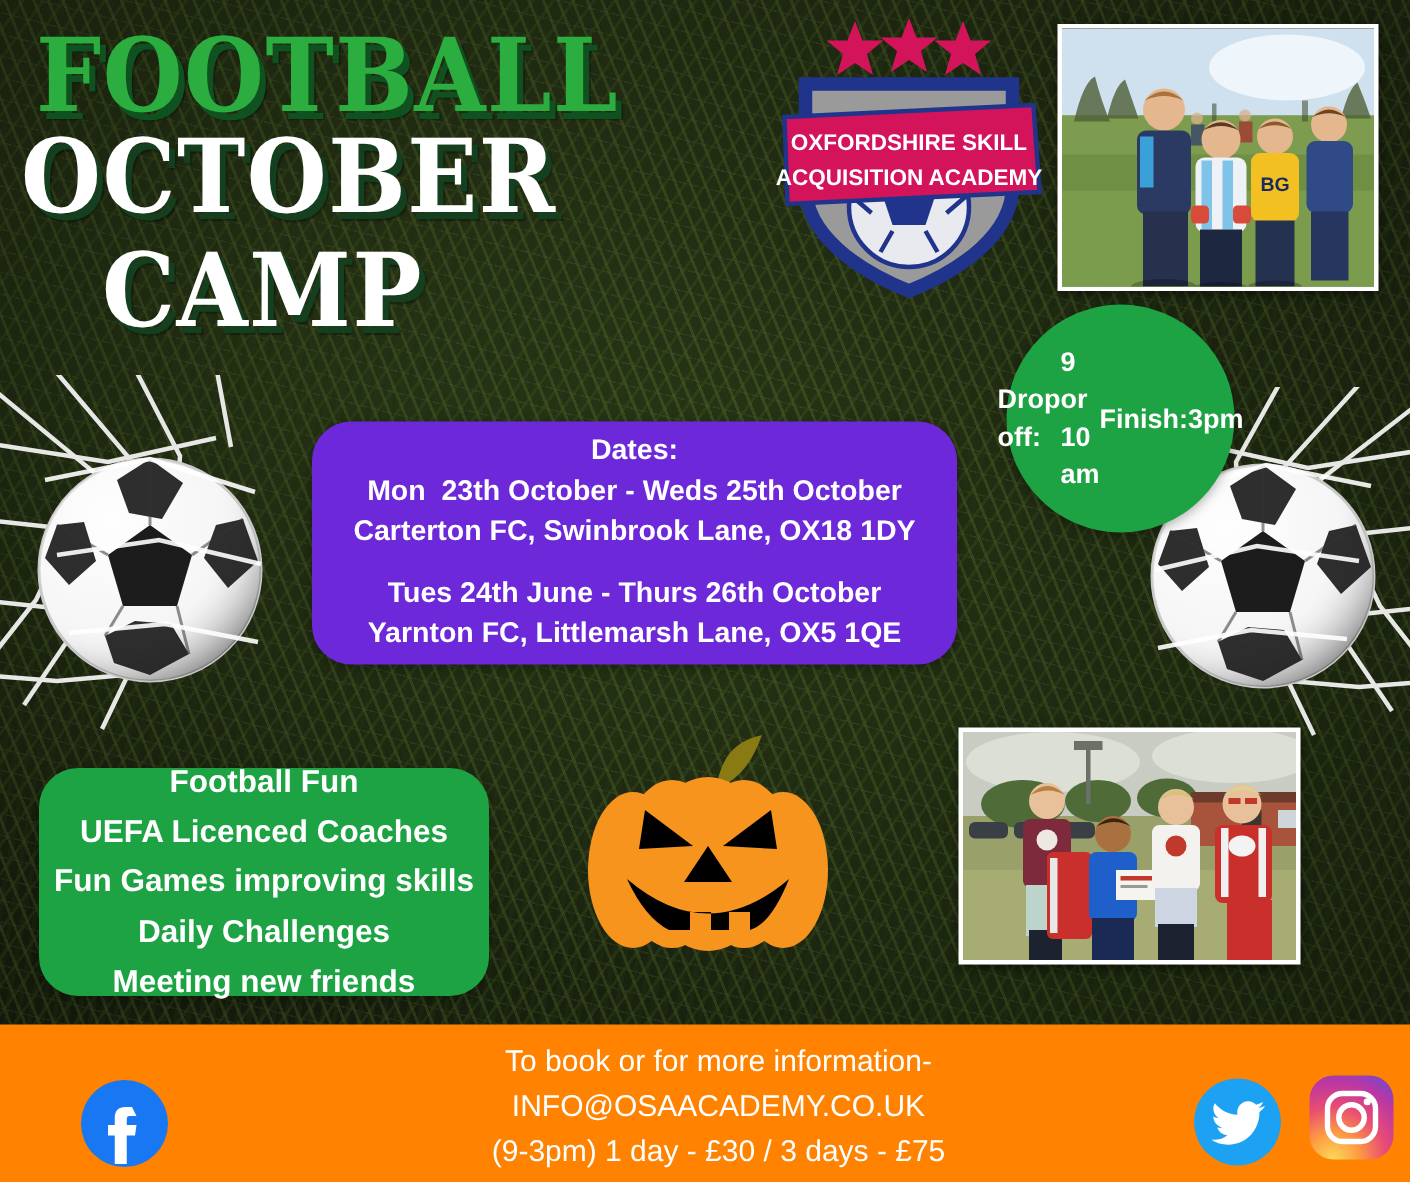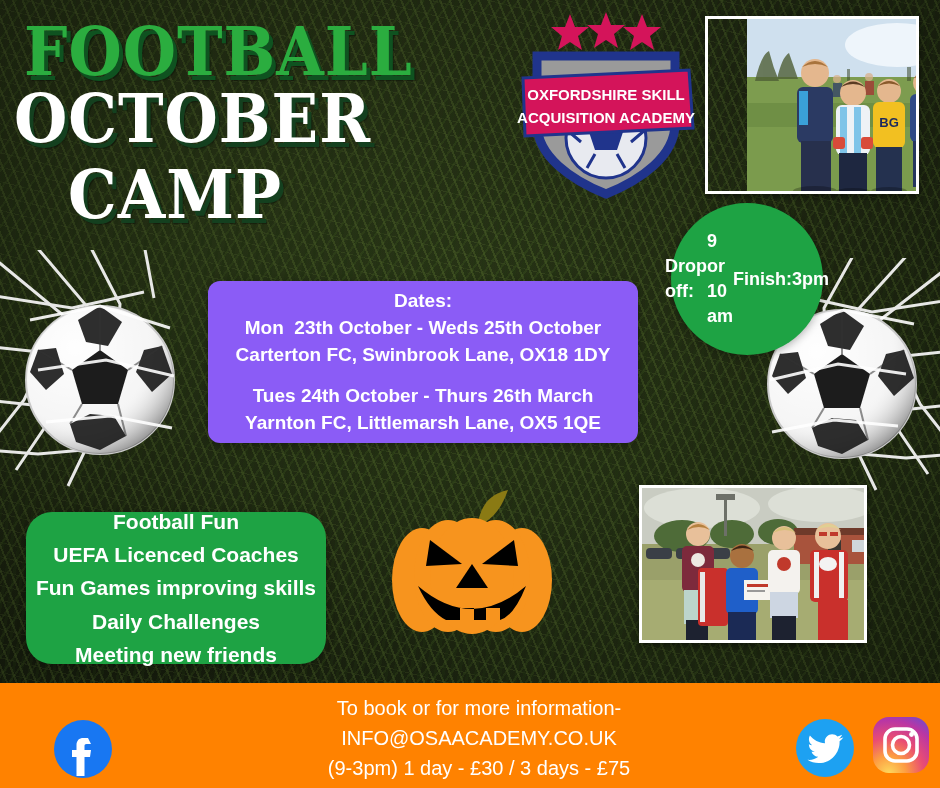--- a/index.html
+++ b/index.html
@@ -67,29 +67,29 @@
   
   .crest { position: absolute; left: 513px; top: 8px; width: 186px; height: 192px; }
 
   
   .photo {
     position: absolute;
     border: 3px solid #ffffff;
     box-shadow: 0 2px 7px rgba(0,0,0,.55);
     overflow: hidden;
   }
-  .photo-top { left: 705px; top: 16px; width: 214px; height: 178px; padding-left: 39px; }
+  .photo-top { left: 705px; top: 16px; width: 214px; height: 178px; }
   .photo-bottom { left: 639px; top: 485px; width: 228px; height: 158px; }
 
   
   .panel-dates {
     position: absolute; left: 208px; top: 281px;
     width: 430px; height: 162px;
-    background: #8b5cf6;
-    border-radius: 12px;
+    background: #6d28d9;
+    border-radius: 26px;
     display: flex; flex-direction: column;
     align-items: center; justify-content: center;
     padding: 6px 10px;
     box-shadow: 0 2px 8px rgba(0,0,0,.3);
   }
   .panel-dates .dates-title {
     color: #fff; font-size: 19px; font-weight: 700;
     line-height: 1.45;
   }
   .panel-dates .dline {
@@ -319,21 +319,21 @@
         <ellipse cx="142" cy="172" rx="18" ry="4"></ellipse>
       </g>
     </svg>
   </div>
 
   <div class="panel-dates">
     <div class="dates-title">Dates:</div>
     <div class="dline">Mon  23th October - Weds 25th October</div>
     <div class="dline">Carterton FC, Swinbrook Lane, OX18 1DY</div>
     <div class="dates-gap"></div>
-    <div class="dline">Tues 24th October - Thurs 26th March</div>
+    <div class="dline">Tues 24th June - Thurs 26th October</div>
     <div class="dline">Yarnton FC, Littlemarsh Lane, OX5 1QE</div>
   </div>
 
   <div class="circle-drop">
     <div>Drop off:</div>
     <div>9 or 10 am</div>
     <div>Finish:</div>
     <div>3pm</div>
   </div>
 

